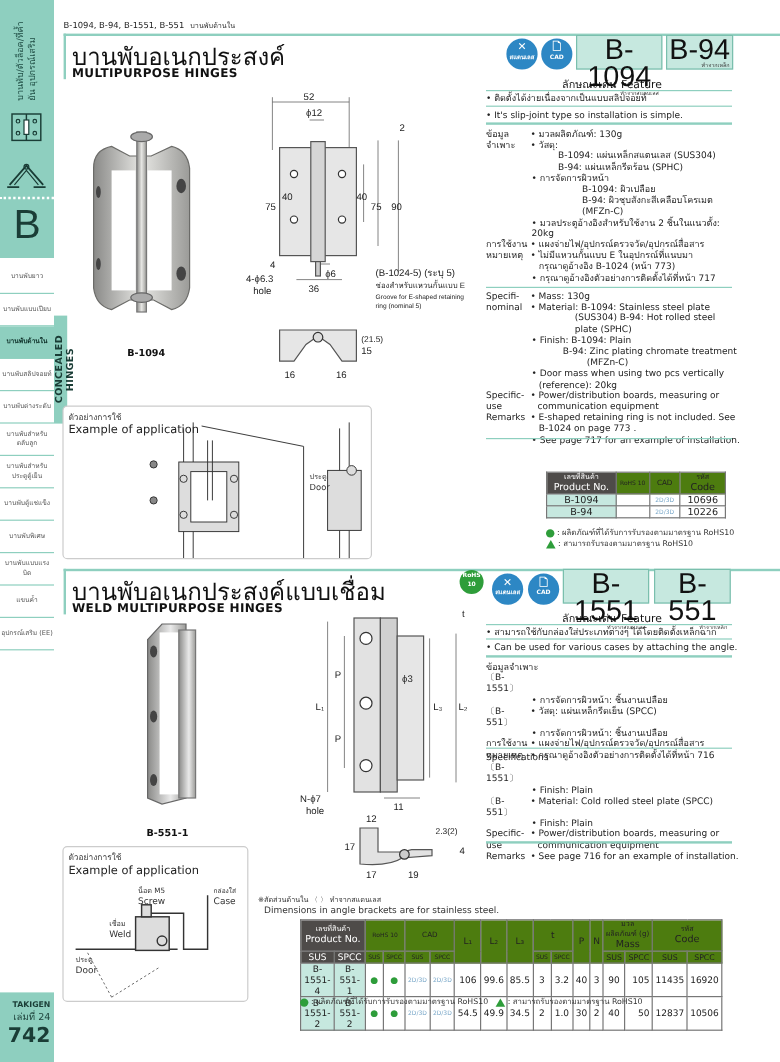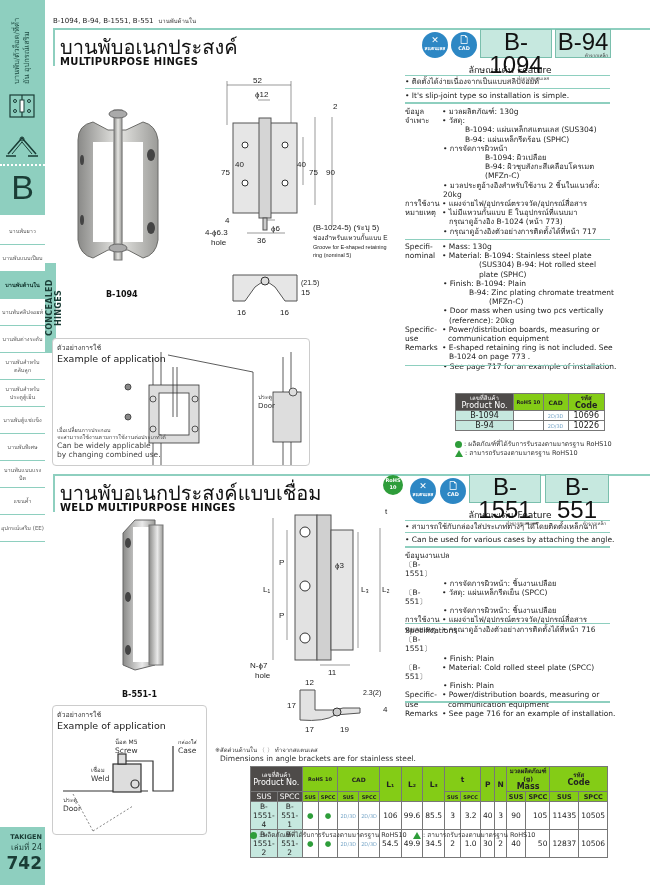--- a/index.html
+++ b/index.html
@@ -41,21 +41,21 @@
 .spec .ind1{padding-left:38px}
 .spec .ind2{padding-left:60px}
 .fig{position:absolute}
 .caption{position:absolute;font-size:8px;font-weight:bold;color:#111}
 .app-box{position:absolute;border:1px solid #ccc;border-radius:4px;background:#fff}
 .app-label-th{font-size:7px;color:#333}
 .app-label-en{font-size:9.5px;color:#222}
 .tbl{position:absolute;border-collapse:collapse;font-size:8px}
 .tbl td,.tbl th{border:1px solid #777;text-align:center;padding:0 2px}
 .tbl .dark{background:#4e4b49;color:#fff;font-weight:normal}
-.tbl .grey{background:#84cc16;color:#222;font-weight:bold}
+.tbl .grey{background:#4d7c0f;color:#222;font-weight:normal}
 .tbl .mint{background:#c6e8df}
 .tbl .cadv{color:#7aa8c9;font-size:5px}
 .note{position:absolute;font-size:6.5px;color:#333}
 .dot{display:inline-block;width:7px;height:7px;border-radius:50%;background:#2e9d3a;vertical-align:middle}
 .tri{display:inline-block;width:0;height:0;border-left:4px solid transparent;border-right:4px solid transparent;border-bottom:7px solid #2e9d3a;vertical-align:middle}
 .dimtxt{font-size:8px;fill:#222;font-family:"Liberation Sans",sans-serif}
 </style>
 </head>
 <body>
 
@@ -281,26 +281,20 @@
         <circle cx="82" cy="82" r="3"></circle>
       <circle cx="15" cy="40" r="3" fill="#888"></circle>
         <circle cx="15" cy="70" r="3" fill="#888"></circle>
       <path d="M170 10 L170 118 M178 5 L178 118"></path>
       <rect x="160" y="45" width="28" height="50" fill="#ddd"></rect>
       <circle cx="180" cy="45" r="4" fill="#ddd"></circle>
     </g>
     <text x="145" y="52" style="font-size:6px;fill:#333">ประตู</text>
     <text x="145" y="61" style="font-size:7px;fill:#333">Door</text>
   </svg>
-  <div style="position:absolute;left:4px;top:88px;font-size:5.5px;color:#444;line-height:7px">
-    <div>เมื่อเปลี่ยนการประกอบ</div>
-    <div>จะสามารถใช้งานตามการใช้งานต่อประเภทได้</div>
-    <div style="font-size:7.5px;line-height:9px">Can be widely applicable</div>
-    <div style="font-size:7.5px;line-height:9px">by changing combined use.</div>
-  </div>
 </div>
 
 <table class="tbl" style="left:455px;top:393px;width:150px">
   <tbody>
       <tr>
     <th class="dark" style="width:58px;font-size:6px;line-height:8px"><span>เลขที่สินค้า</span><br><span style="font-size:8px">Product No.</span></th>
     <th class="grey" style="font-size:5px;padding:0"><span>RoHS 10</span></th>
     <th class="grey" style="font-size:6px;padding:0"><span>CAD</span></th>
     <th class="grey" style="font-size:6px;line-height:8px"><span>รหัส</span><br><span style="font-size:8px">Code</span></th>
   </tr>
@@ -349,21 +343,21 @@
 <div class="feat-h" style="left:405px;top:508px;width:210px">
   <span>ลักษณะเด่น</span><span class="en">Feature</span>
 </div>
 <div class="rule" style="left:405px;top:520px;width:205px"></div>
 <div class="spec" style="left:405px;top:522px;width:215px">• <span>สามารถใช้กับกล่องใส่ประเภทต่างๆ ได้โดยติดตั้งเหล็กฉาก</span></div>
 <div class="rule" style="left:405px;top:532px;width:205px"></div>
 <div class="spec" style="left:405px;top:535px;width:215px">• <span>Can be used for various cases by attaching the angle.</span></div>
 <div class="rule" style="left:405px;top:546px;width:205px;height:2px"></div>
 
 <div class="spec" style="left:405px;top:551px;width:215px">
-  <div>ข้อมูนงานเปล</div>
+  <div>ข้อมูลจำเพาะ</div>
   <div class="row">
       <span class="lbl">〔B-1551〕</span>
     </div>
   <div class="ind1">• <span>การจัดการผิวหน้า: ชิ้นงานเปลือย</span></div>
   <div class="row">
       <span class="lbl">〔B-551〕</span>
       <span class="val">• <span>วัสดุ: แผ่นเหล็กรีดเย็น (SPCC)</span></span>
     </div>
   <div class="ind1">• <span>การจัดการผิวหน้า: ชิ้นงานเปลือย</span></div>
   <div class="row">
@@ -522,21 +516,21 @@
     <td>106</td>
     <td>99.6</td>
     <td>85.5</td>
     <td>3</td>
     <td>3.2</td>
     <td>40</td>
     <td>3</td>
     <td>90</td>
     <td style="text-align:right">105</td>
     <td>11435</td>
-    <td>10505</td>
+    <td>16920</td>
   </tr>
   <tr>
     <td class="mint">B-1551-2</td>
     <td class="mint">B-551-2</td>
     <td style="color:#2e9d3a">●</td>
     <td style="color:#2e9d3a">●</td>
     <td class="cadv">2D/3D</td>
     <td class="cadv">2D/3D</td>
     <td>54.5</td>
     <td>49.9</td>

